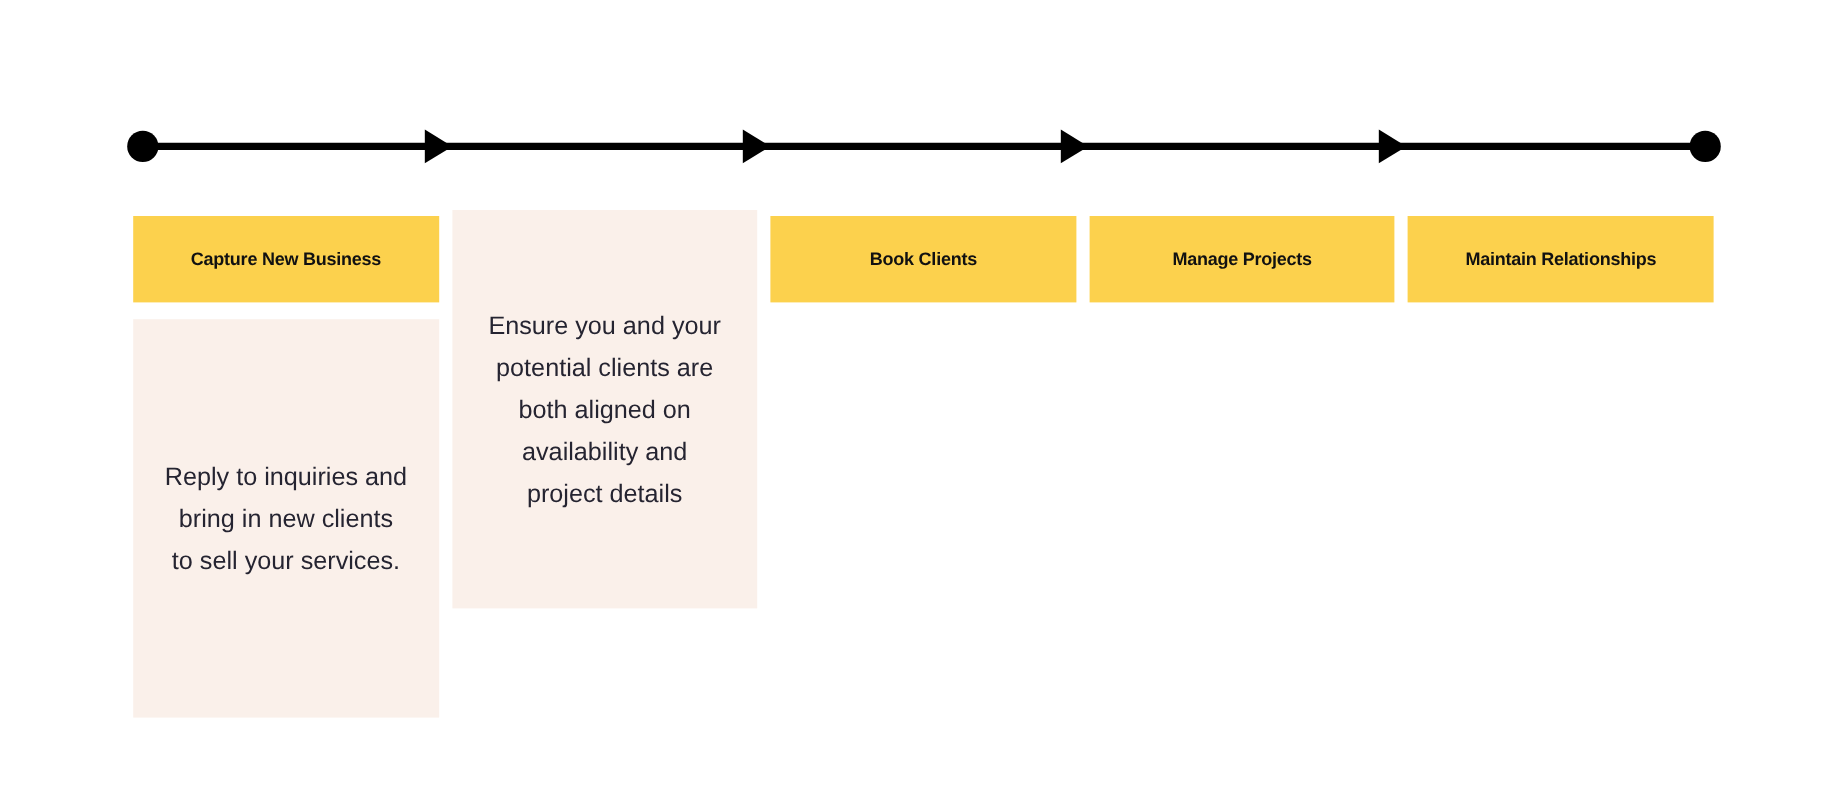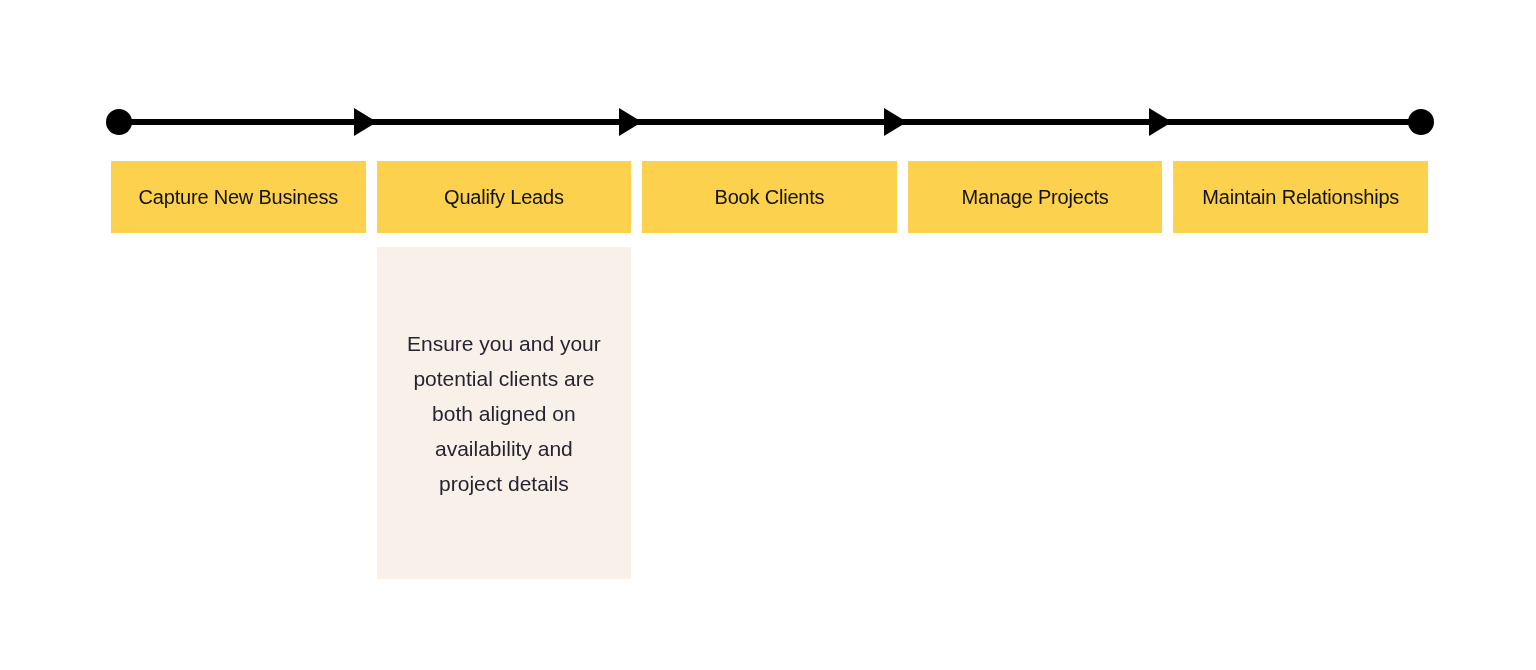--- a/index.html
+++ b/index.html
@@ -38,24 +38,25 @@
     column-gap: 11px;
   }
   .stage { display: flex; flex-direction: column; }
   .stage-header {
     height: 72px;
     background: var(--accent-yellow);
     display: flex;
     align-items: center;
     justify-content: center;
     text-align: center;
-    font-size: 20px;
-    font-weight: 400;
+    font-size: 15px;
+    font-weight: 700;
     color: var(--header-text);
     letter-spacing: -0.2px;
+    margin-top: 19px;
   }
   .stage-body {
     margin-top: 14px;
     height: 332px;
     background: var(--panel-cream);
     display: flex;
     align-items: center;
     justify-content: center;
     text-align: center;
     padding: 0 4px;
@@ -79,24 +80,28 @@
     <polygon points="354,11 377,25 354,39" fill="#000000"></polygon>
     <polygon points="619,11 642,25 619,39" fill="#000000"></polygon>
     <polygon points="884,11 907,25 884,39" fill="#000000"></polygon>
     <polygon points="1149,11 1172,25 1149,39" fill="#000000"></polygon>
   </svg>
 
   <div class="stages">
 
     <div class="stage">
       <div class="stage-header">Capture New Business</div>
+      <div class="stage-body">
+        <div class="stage-description">Reply to inquiries and
+bring in new clients
+to sell your services.</div>
+      </div>
     </div>
 
     <div class="stage">
-      <div class="stage-header">Qualify Leads</div>
       <div class="stage-body">
         <div class="stage-description">Ensure you and your
 potential clients are
 both aligned on
 availability and
 project details</div>
       </div>
     </div>
 
     <div class="stage">

